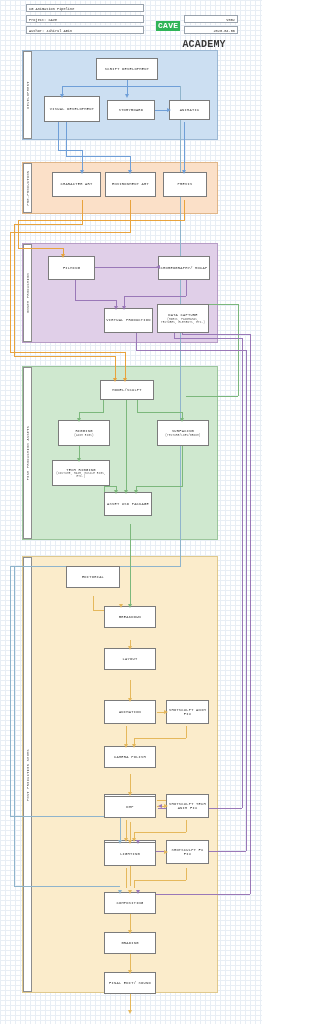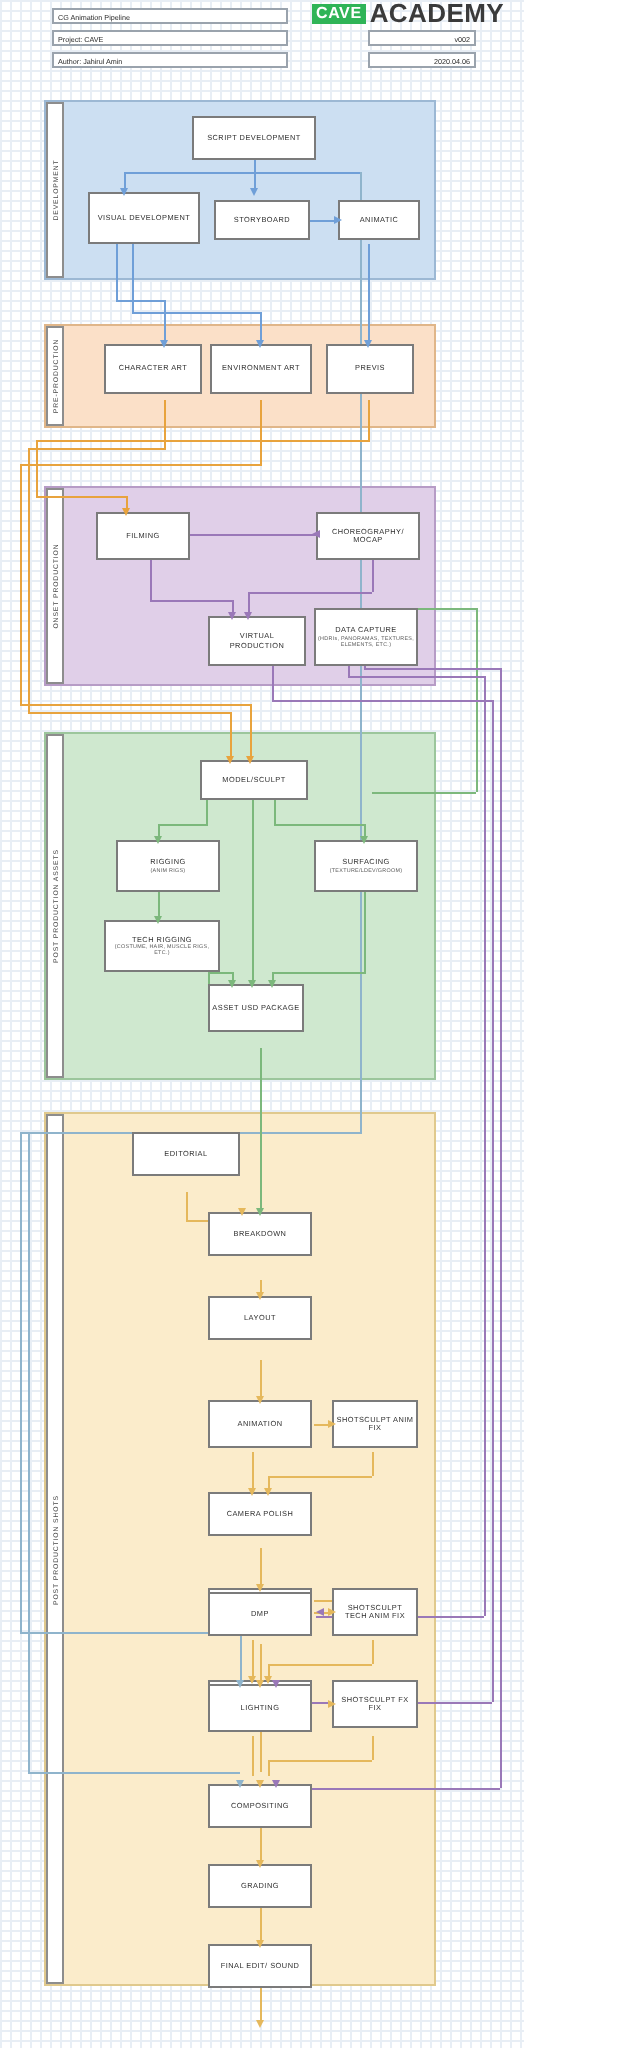--- a/index.html
+++ b/index.html
@@ -15,21 +15,21 @@
     position:absolute;inset:0;
     background-color:#ffffff;
     background-image:
       linear-gradient(to right, #e8eef5 1px, transparent 1px),
       linear-gradient(to bottom, #e8eef5 1px, transparent 1px),
       linear-gradient(to right, #cfdcea 1px, transparent 1px),
       linear-gradient(to bottom, #cfdcea 1px, transparent 1px);
     background-size:5px 5px,5px 5px,25px 25px,25px 25px;
     z-index:0;
   }
-  #sheet{position:absolute;inset:0;z-index:2;}
+  #sheet{position:absolute;inset:0;z-index:2;font-family:Liberation Mono, monospace;}
 
   
   .hdr-field{
     position:absolute;
     border:1px solid #9aa3ad;
     background:#ffffff;
     font-size:3.6px;
     color:#2b2b2b;
     line-height:8px;
     height:8px;
@@ -43,22 +43,22 @@
     position:absolute;
     display:flex;align-items:center;
     white-space:nowrap;
   }
   .logo-mark{
     background:#2fb457;color:#ffffff;
     font-weight:bold;font-size:8px;letter-spacing:.3px;
     padding:0 2px;line-height:10px;
   }
   .logo-word{
-    color:#3b3b3b;font-weight:bold;font-size:13px;
-    letter-spacing:.2px;margin-left:2px;line-height:10px;
+    color:#3b3b3b;font-weight:bold;font-size:10px;
+    letter-spacing:.2px;margin-left:2px;line-height:10px;margin-top:38px;
   }
 
   
   .band{position:absolute;box-sizing:border-box;}
   .band-tab{
     position:absolute;
     left:0;top:0;bottom:0;
     width:9px;
     background:#ffffff;
     border:1px solid #8d8d8d;

